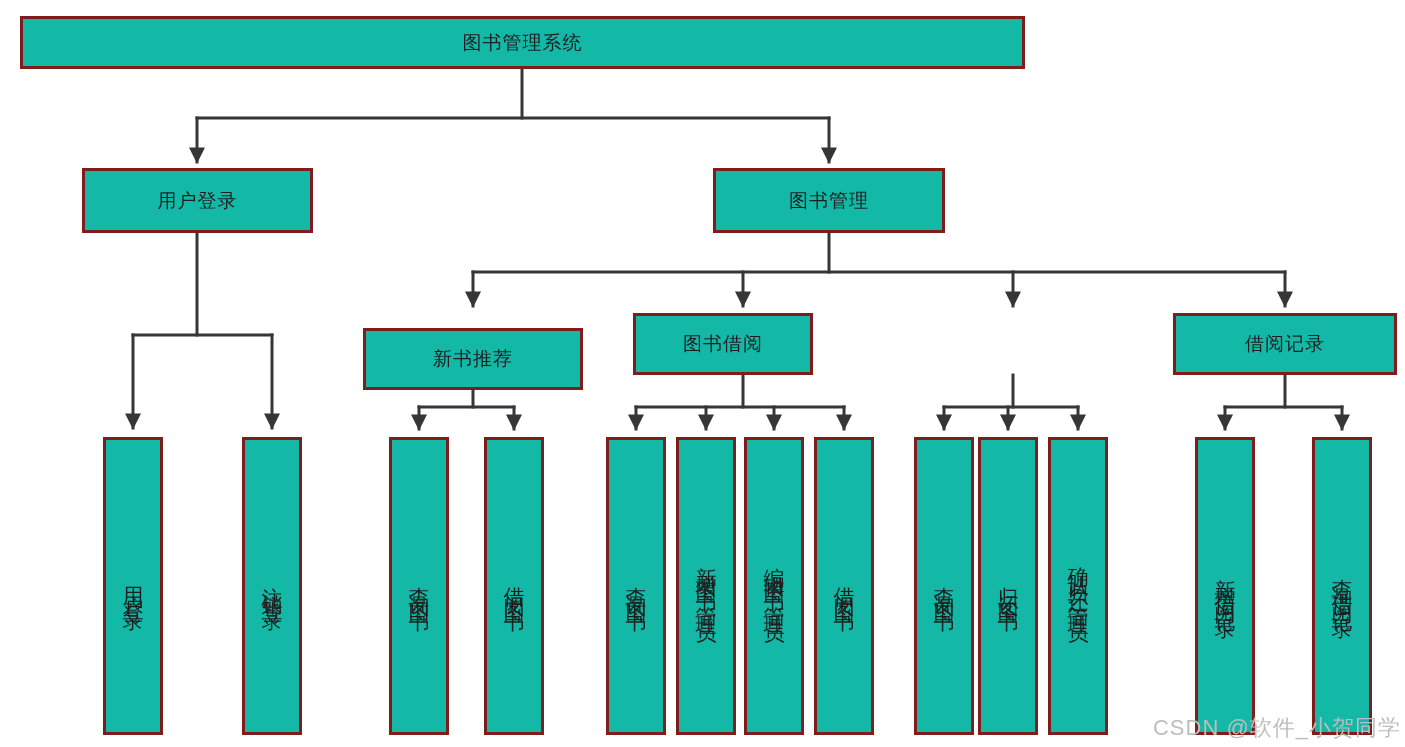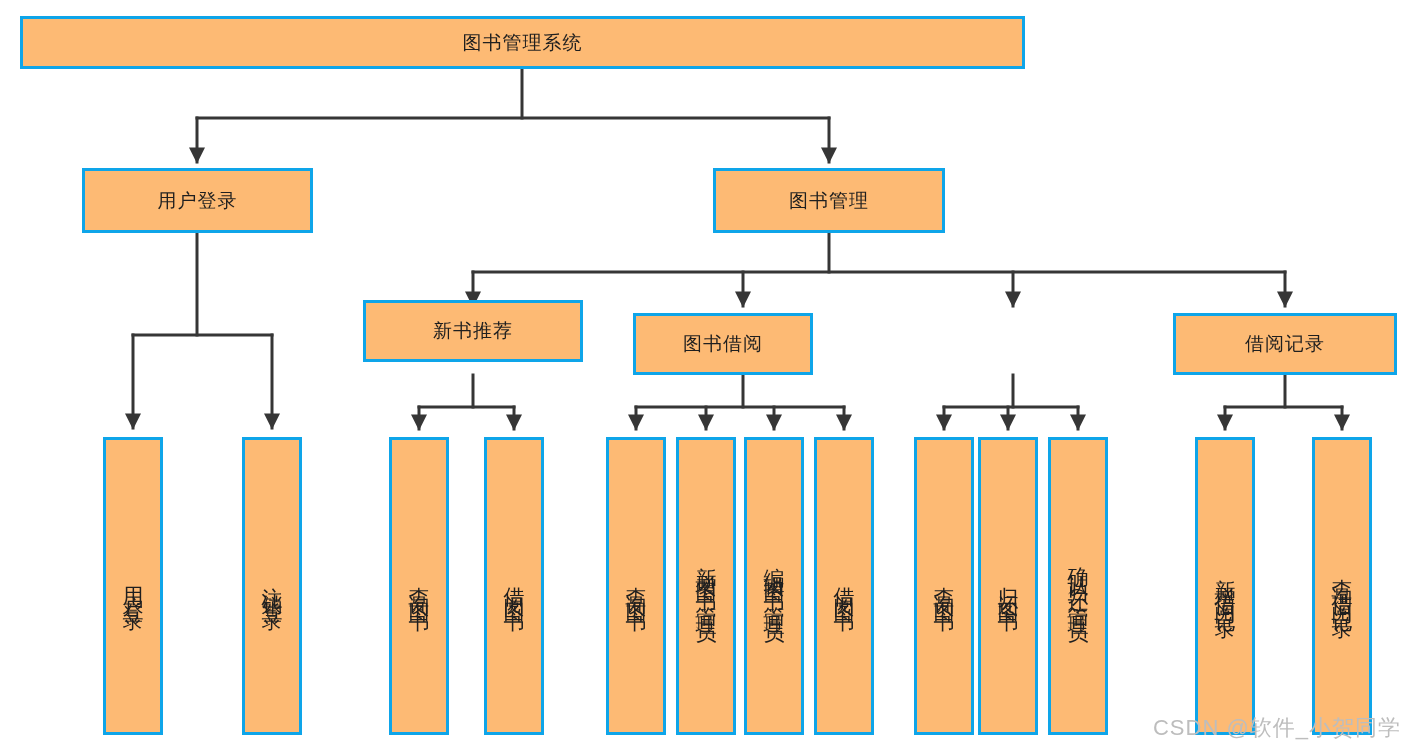--- a/index.html
+++ b/index.html
@@ -17,22 +17,22 @@
   }
   #connectors {
     position: absolute;
     left: 0;
     top: 0;
     z-index: 1;
   }
   .hbox, .vbox {
     position: absolute;
     box-sizing: border-box;
-    background: #fdba74;
-    border: 3px solid #0ea5e9;
+    background: #14b8a6;
+    border: 3px solid #7f1d1d;
     color: #1f1f1f;
     z-index: 2;
   }
   .hbox {
     display: flex;
     align-items: center;
     justify-content: center;
     font-size: 19px;
     letter-spacing: 1px;
     white-space: nowrap;
@@ -111,21 +111,21 @@
       <path d="M1225 407 V429" marker-end="url(#arrow)"></path>
       <path d="M1342 407 V429" marker-end="url(#arrow)"></path>
     </g>
   </svg>
 
   <div class="hbox" style="left:20px; top:16px; width:1005px; height:53px;">图书管理系统</div>
 
   <div class="hbox" style="left:82px; top:168px; width:231px; height:65px;">用户登录</div>
   <div class="hbox" style="left:713px; top:168px; width:232px; height:65px;">图书管理</div>
 
-  <div class="hbox" style="left:363px; top:300px; width:220px; height:62px;">新书推荐</div>
+  <div class="hbox" style="left:363px; top:328px; width:220px; height:62px;">新书推荐</div>
   <div class="hbox" style="left:633px; top:313px; width:180px; height:62px;">图书借阅</div>
   <div class="hbox" style="left:1173px; top:313px; width:224px; height:62px;">借阅记录</div>
 
   <div class="vbox" style="left:103px; top:437px; width:60px; height:298px;">用户登录</div>
   <div class="vbox" style="left:242px; top:437px; width:60px; height:298px;">注销登录</div>
 
   <div class="vbox" style="left:389px; top:437px; width:60px; height:298px;">查询图书</div>
   <div class="vbox" style="left:484px; top:437px; width:60px; height:298px;">借阅图书</div>
 
   <div class="vbox" style="left:606px; top:437px; width:60px; height:298px;">查询图书</div>

